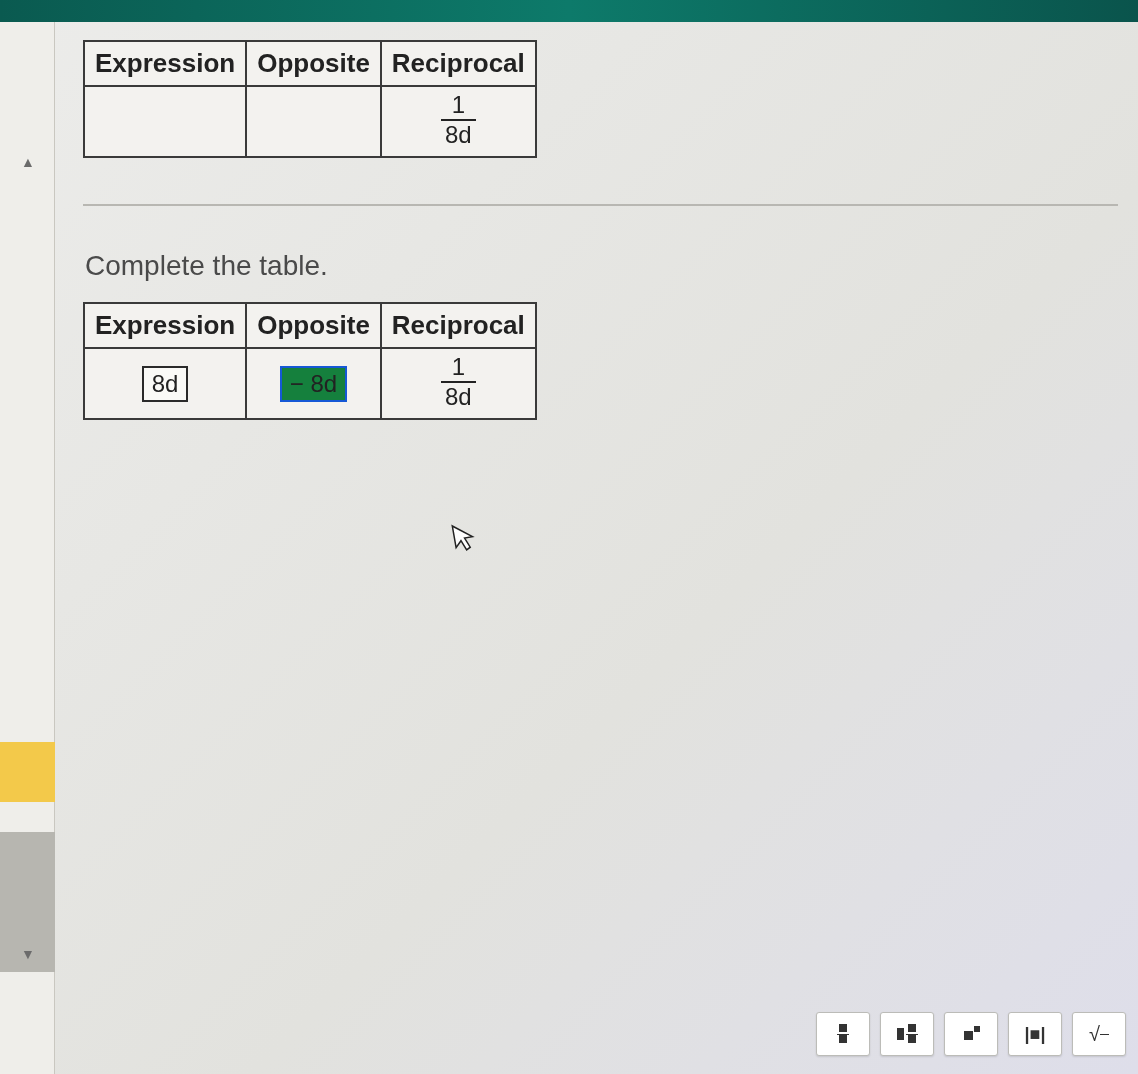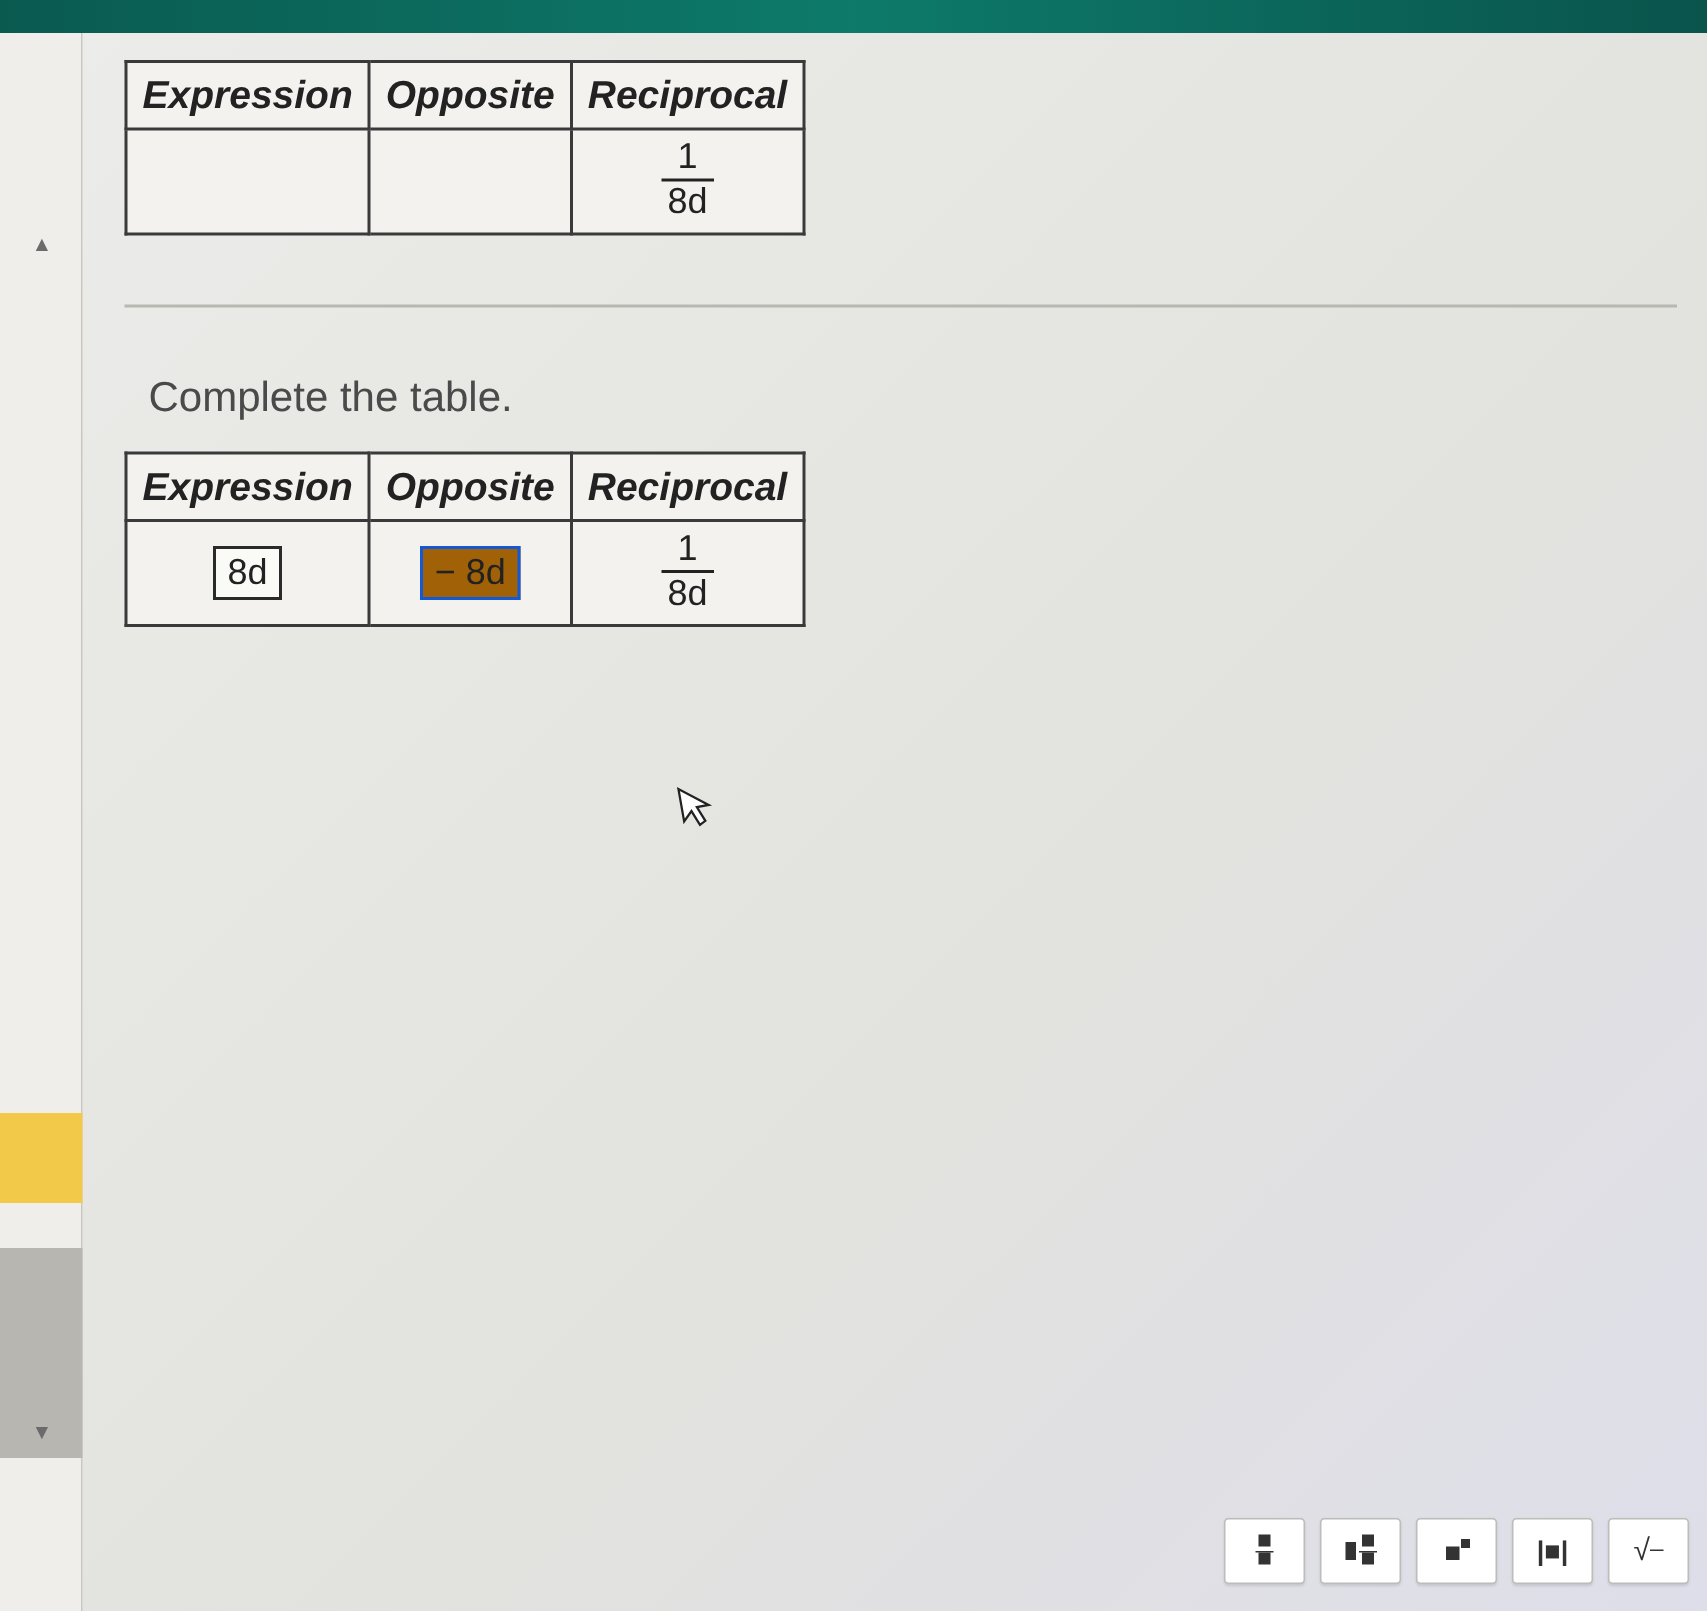--- a/index.html
+++ b/index.html
@@ -60,43 +60,42 @@
   table.data th, table.data td {
     border:2px solid #3a3a3a;
     padding:6px 10px;
     font-size:26px;
     color:#222;
     text-align:center;
     vertical-align:middle;
   }
   table.data th {
     font-weight:bold;
-    font-style:italic;
   }
   .fraction {
     display:inline-block; text-align:center; line-height:1;
     font-size:24px;
   }
   .fraction .num { display:block; padding:0 6px 2px 6px; }
   .fraction .bar { display:block; border-top:2px solid #222; margin:0 2px; }
   .fraction .den { display:block; padding:2px 6px 0 6px; }
   .hr {
     border:none; border-top:2px solid #b8b7b2;
     margin:46px 0 44px 0;
   }
   .subhead {
-    font-size:28px; color:#4a4a4a; margin:0 0 20px 16px;
+    font-size:28px; color:#4a4a4a; margin:0 0 20px 2px;
   }
   .answer-box {
     display:inline-block; border:2px solid #2a2a2a;
     padding:2px 8px; font-size:24px; background:#fafaf7;
     min-width:34px; text-align:center;
   }
   .answer-box.active {
-    border:2.5px solid #1558d6; background:#a16207;
+    border:2.5px solid #1558d6; background:#15803d;
   }
   .cursor-icon {
     position:absolute; left:398px; top:500px; font-size:26px; color:#222;
     transform: rotate(-10deg);
   }
   .toolbar {
     position:absolute; right:12px; bottom:18px;
     display:flex; gap:10px;
   }
   .tool-btn {

